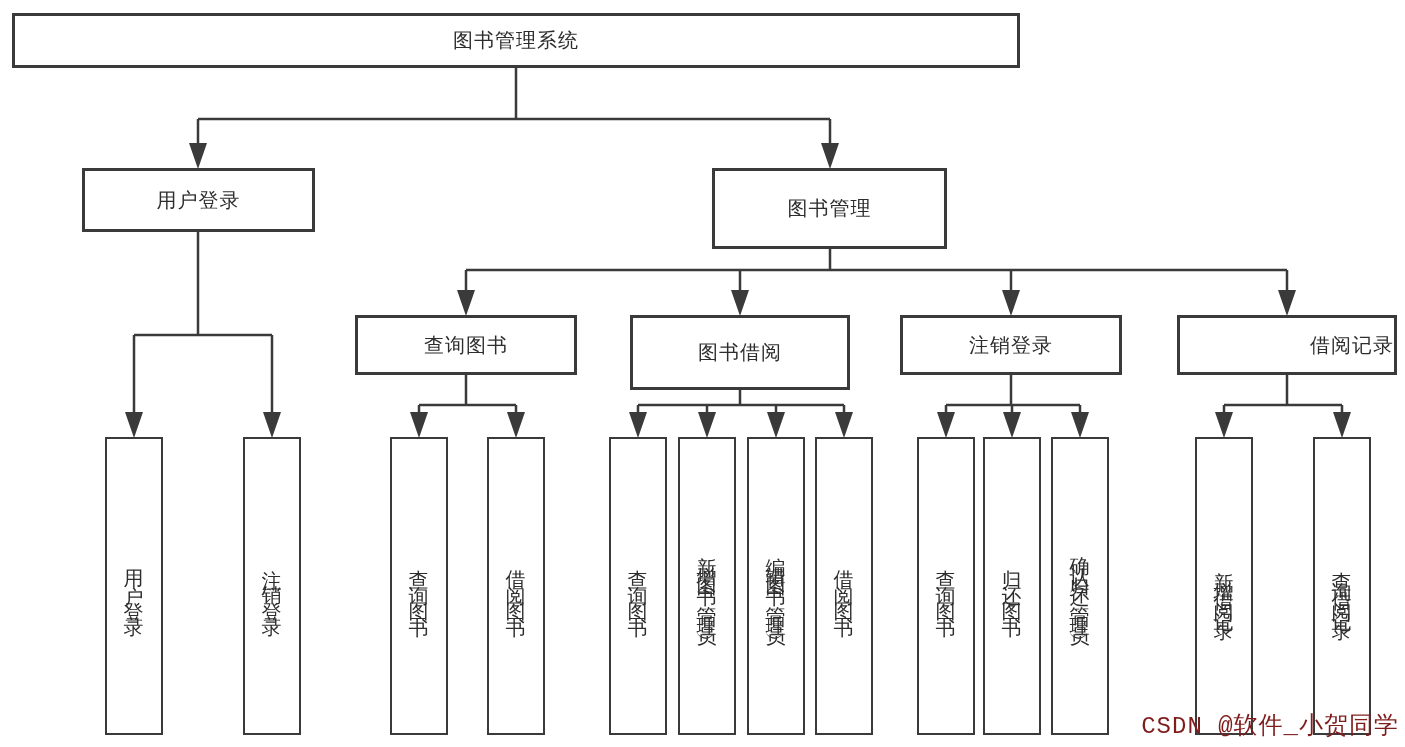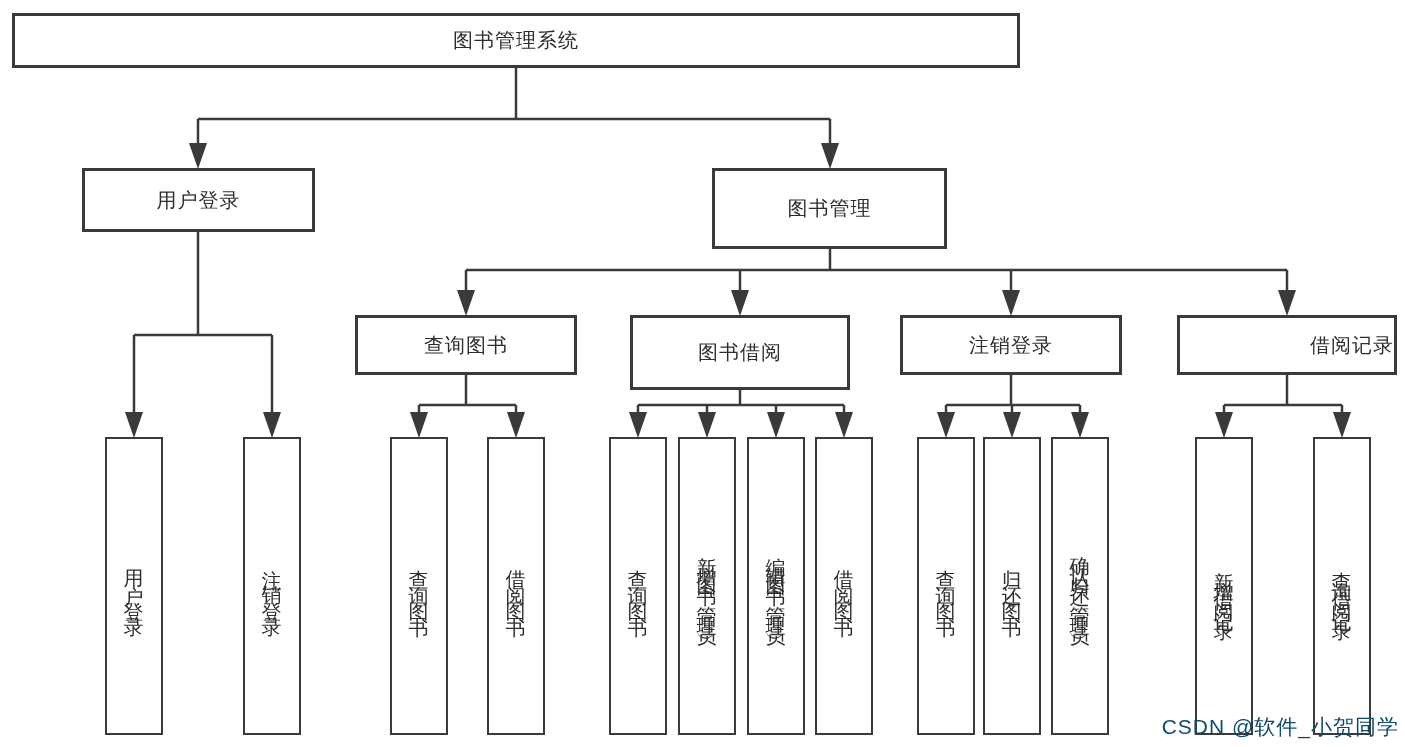--- a/index.html
+++ b/index.html
@@ -14,21 +14,21 @@
     font-size:20px;letter-spacing:1px;color:#2d2d2d;box-sizing:border-box;
   }
   .leaf{border-width:2.5px;}
   .vtext{
     writing-mode:vertical-rl;text-orientation:mixed;
     letter-spacing:10px;font-size:20px;line-height:1;
   }
   .vtext.wide{letter-spacing:16px;}
   .watermark{
     position:absolute;z-index:3;right:6px;bottom:6px;
-    font-size:21px;color:#0c4a6e;letter-spacing:1px;white-space:nowrap;
+    font-size:24px;color:#7f1d1d;letter-spacing:1px;white-space:nowrap;font-family:Liberation Mono, monospace;
   }
 </style>
 </head>
 <body>
 
 <div class="canvas">
 
   <svg class="wires" width="1405" height="747" viewBox="0 0 1405 747">
     <g stroke="#3a3a3a" stroke-width="2.5" fill="none">
 

